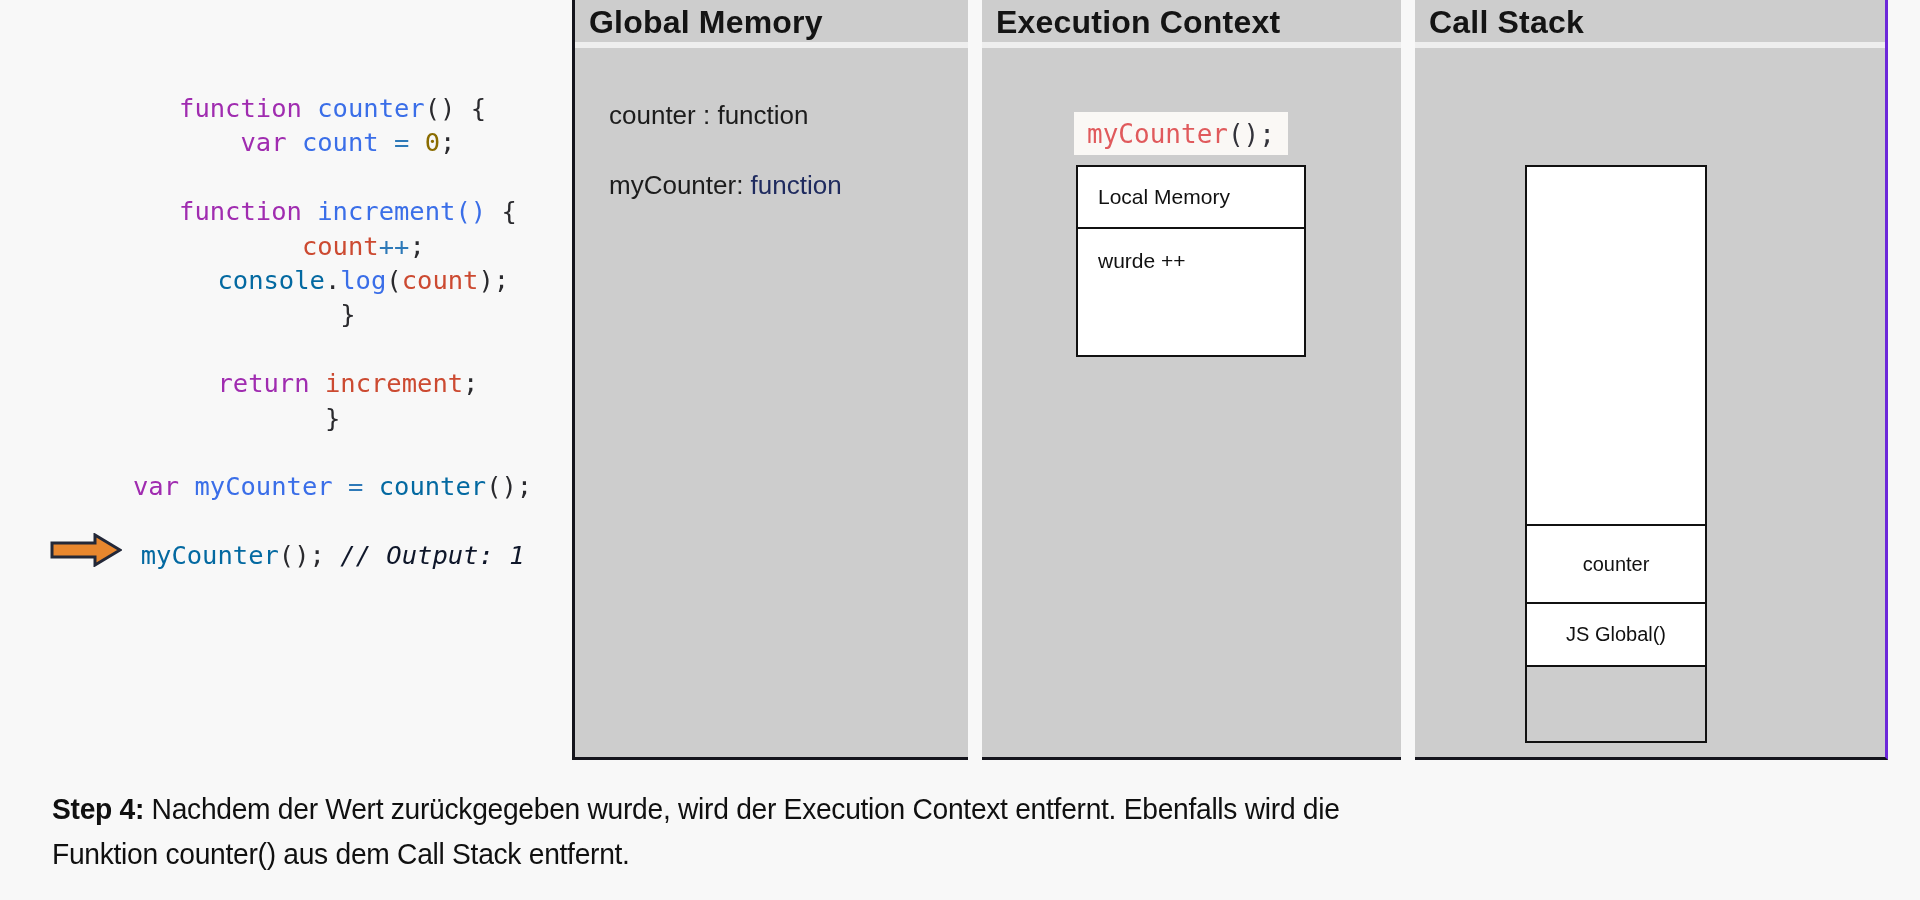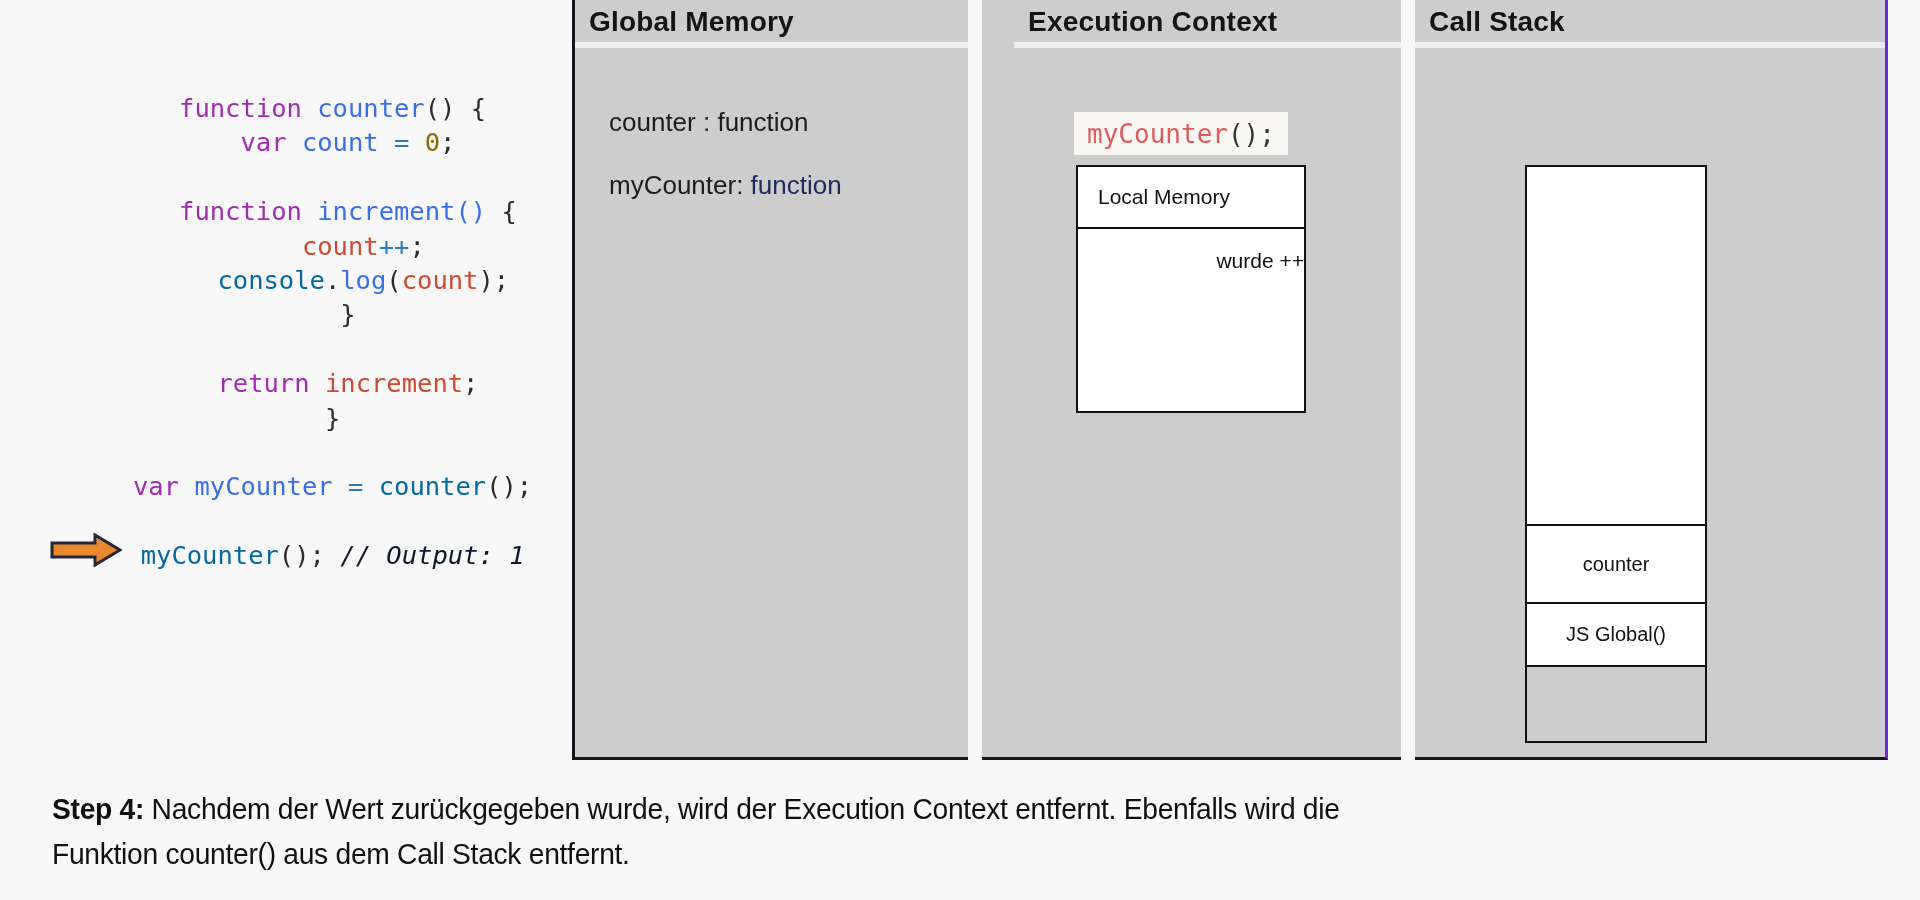--- a/index.html
+++ b/index.html
@@ -19,43 +19,43 @@
   .tok-num{color:#8a6c00;}
   .tok-var{color:#cc4a31;}
   .tok-obj{color:#0369a1;}
   .tok-op{color:#2d79b8;}
   .tok-plain{color:#2a2a2e;}
   .tok-com{color:#0f172a;font-style:italic;}
   .arrow{position:absolute;left:50px;top:533px;width:72px;height:34px;}
   
   .panel{position:absolute;top:0;height:760px;background:#cdcdcd;box-sizing:border-box;}
   .panel-gm{left:572px;width:396px;border-left:3px solid #14141c;border-bottom:3px solid #14141c;}
-  .panel-ec{left:982px;width:419px;border-bottom:3px solid #14141c;padding-left:32px;}
+  .panel-ec{left:982px;width:419px;border-bottom:3px solid #14141c;}
   .panel-cs{left:1415px;width:473px;border-right:3px solid #6d28d9;border-bottom:3px solid #14141c;}
   .panel-header{
     height:42px;line-height:44px;padding-left:14px;
-    font-size:28px;font-weight:600;letter-spacing:0.2px;color:#141414;
+    font-size:32px;font-weight:600;letter-spacing:0.2px;color:#141414;
   }
   .panel-gap{height:6px;background:#eeeeee;}
   
   .gm-entry{position:absolute;left:34px;font-size:26px;color:#1c1c1c;}
-  .gm-entry-1{top:107px;}
+  .gm-entry-1{top:100px;}
   .gm-entry-2{top:170px;}
   .gm-type-navy{color:#1e2a5e;}
   
   .ec-badge{
     position:absolute;left:92px;top:112px;width:214px;height:43px;
     background:#faf8f5;display:flex;align-items:center;justify-content:center;
     font-family:"DejaVu Sans Mono",monospace;font-size:26px;
   }
   .ec-badge .red{color:#e05a5c;}
   .ec-badge .dark{color:#33333a;}
   .ec-box{
-    position:absolute;left:94px;top:165px;width:230px;height:248px;
-    background:#ffffff;border:2.5px solid #111;box-sizing:border-box;text-align:right;
+    position:absolute;left:94px;top:165px;width:230px;height:192px;
+    background:#ffffff;border:2.5px solid #111;box-sizing:border-box;
   }
   .ec-box-header{
     height:60px;border-bottom:2.5px solid #111;box-sizing:content-box;
     display:flex;align-items:center;padding-left:20px;font-size:21px;color:#111;
   }
   .ec-box-body{padding:20px 0 0 20px;font-size:21px;color:#111;}
   
   .cs-box{
     position:absolute;left:110px;top:165px;width:182px;height:578px;
     background:#ffffff;border:2.5px solid #111;box-sizing:border-box;

